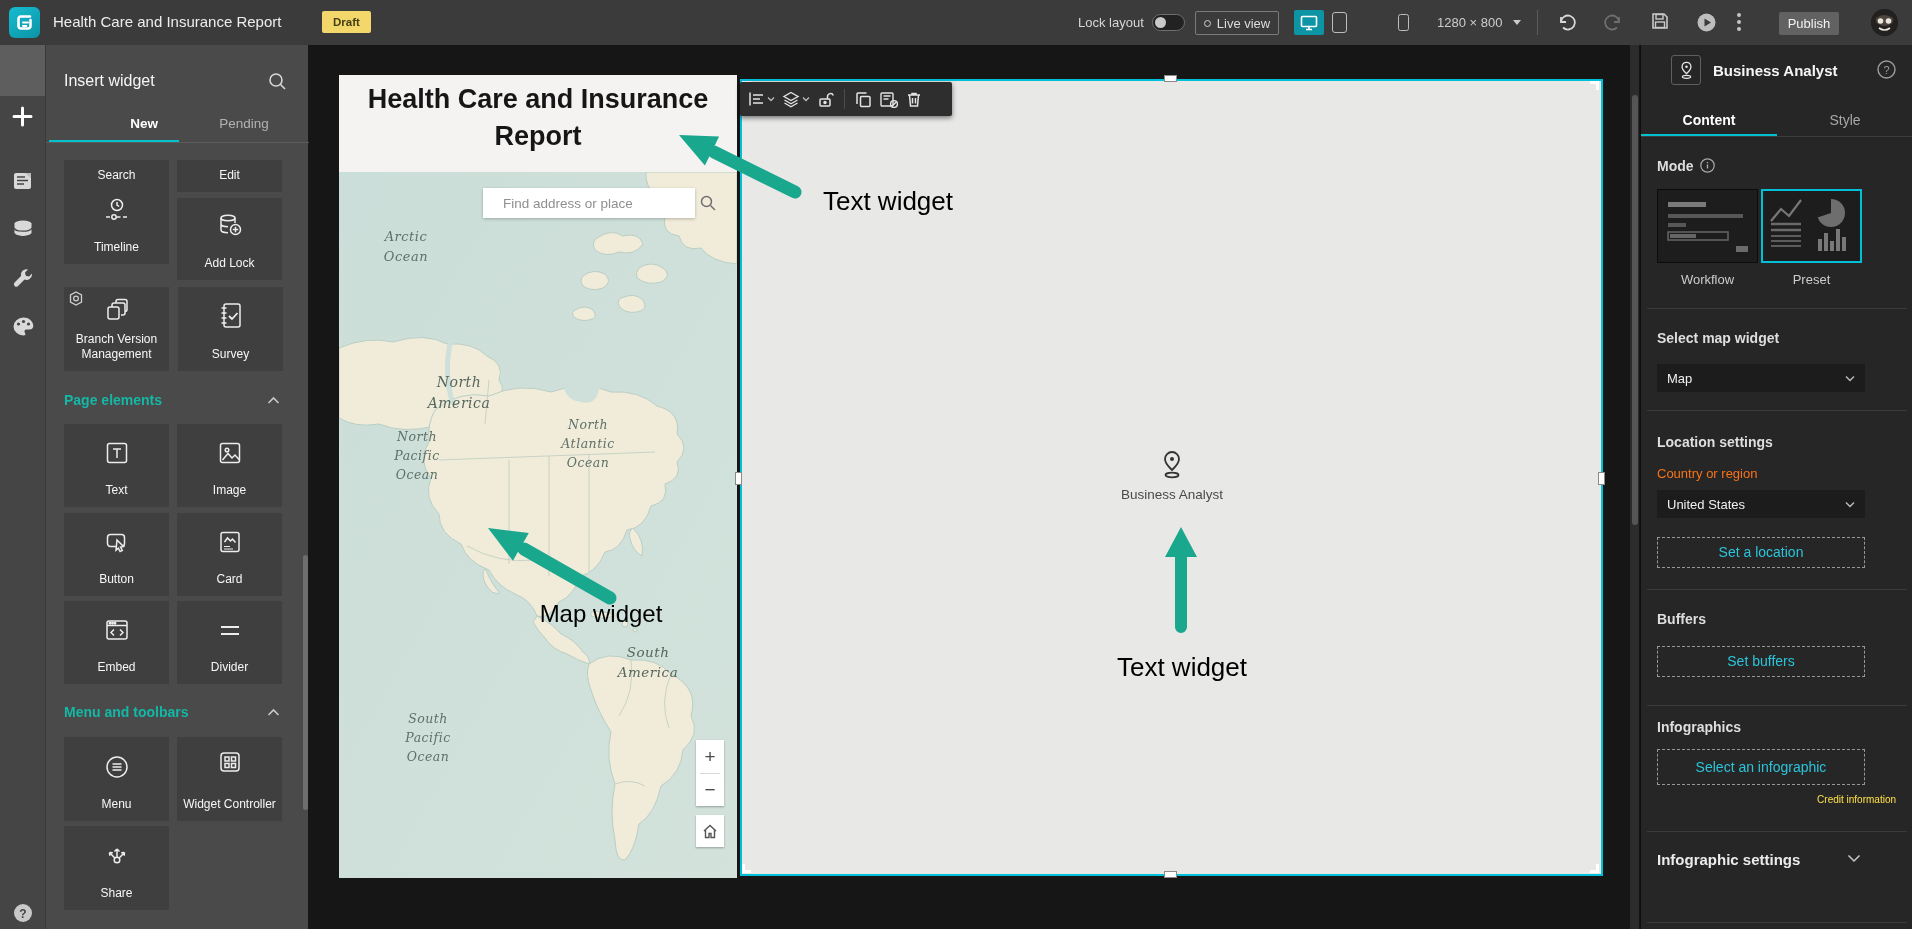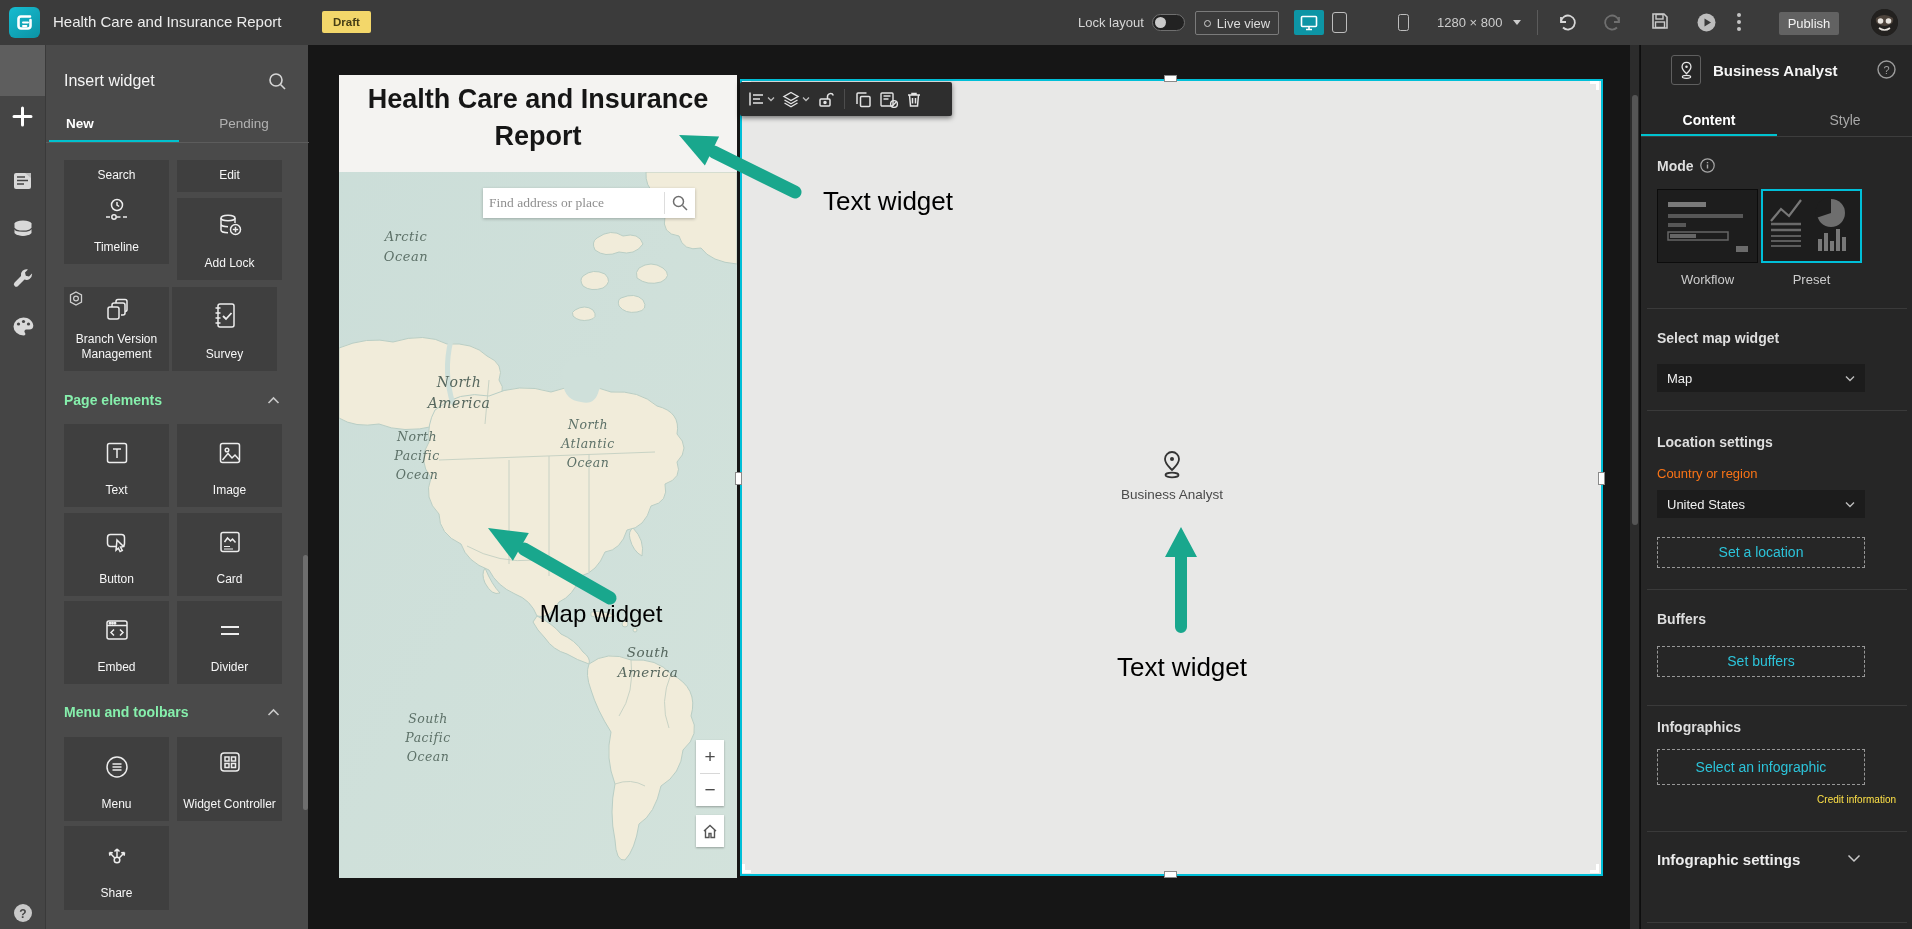--- a/index.html
+++ b/index.html
@@ -38,47 +38,47 @@
   
   .leftrail{position:absolute;left:0;top:45px;width:45px;height:884px;background:#454545;z-index:50}
   .rail-active{position:absolute;left:0;top:0;width:45px;height:51px;background:#5e5e5e}
   .rail-ic{position:absolute;left:12px}
 
   
   .panel{position:absolute;left:45px;top:45px;width:263px;height:884px;background:#4a4a4a;z-index:40;
     border-left:1px solid #3a3a3a}
   .panel-title{position:absolute;left:18px;top:27px;font-size:16px;color:#f5f5f5}
   .panel-search{position:absolute;left:222px;top:27px}
-  .tab-new{position:absolute;left:20px;top:71px;width:92px;text-align:left;font-size:13.5px;font-weight:bold;color:#ffffff}
+  .tab-new{position:absolute;left:20px;top:71px;width:92px;text-align:right;font-size:13.5px;font-weight:bold;color:#ffffff}
   .tab-pending{position:absolute;left:152px;top:71px;width:92px;text-align:center;font-size:13.5px;color:#b2b2b2}
   .tab-underline{position:absolute;left:3px;top:95px;width:130px;height:3px;background:#00c2cf}
   .tab-base{position:absolute;left:0;top:97px;width:263px;height:1px;background:#5c5c5c}
   .tile{position:absolute;width:105px;background:#3f3f3f;color:#f7f7f7;font-size:12px;text-align:center}
   .tile .tlabel{position:absolute;left:3px;right:3px;bottom:9px;line-height:1.25}
   .tile .ticon{position:absolute;left:50%;transform:translateX(-50%)}
-  .sec-head{position:absolute;left:18px;font-size:14px;color:#86efac;font-weight:bold}
+  .sec-head{position:absolute;left:18px;font-size:14px;color:#14b8a6;font-weight:bold}
   .sec-chev{position:absolute;left:221px}
   .panel-scroll{position:absolute;left:257px;top:510px;width:5px;height:255px;background:#6e6e6e;border-radius:3px}
 
   
   .canvas{position:absolute;left:308px;top:45px;width:1324px;height:884px;background:#161616;z-index:10}
   .canvas-scrolltrack{position:absolute;left:1630px;top:45px;width:9px;height:884px;background:#2c2c2c;z-index:30}
   .canvas-scrollthumb{position:absolute;left:1631.5px;top:95px;width:6px;height:430px;background:#555;border-radius:3px;z-index:31}
 
   .page-title-block{position:absolute;left:339px;top:75px;width:398px;height:97px;background:#f4f3f1;z-index:12;
     display:flex;align-items:flex-start;justify-content:center}
   .page-title-text{width:376px;margin-top:6px;text-align:center;font-size:27px;font-weight:600;line-height:1.38;color:#161616}
 
   .map{position:absolute;left:339px;top:172px;width:398px;height:706px;background:#cfe0da;overflow:hidden;z-index:12}
   .map-label{position:absolute;font-family:"DejaVu Serif",serif;font-style:italic;color:#5d7168;
     text-align:center;line-height:1.5;letter-spacing:0.5px}
   .searchbox{position:absolute;left:144px;top:16px;width:212px;height:30px;background:#fff;
     box-shadow:0 1px 3px rgba(0,0,0,.25);display:flex;align-items:center}
-  .searchbox input{flex:1;border:0;outline:0;padding:0 6px;font-size:13.5px;color:#555;background:transparent;
-    font-family:Liberation Serif, serif}
+  .searchbox input{flex:1;border:0;outline:0;padding:0 20px;font-size:13.5px;color:#555;background:transparent;
+    font-family:Liberation Sans, sans-serif}
   .searchbox input::placeholder{color:#8f8f8f}
   .search-div{width:1px;height:22px;background:#ddd}
   .search-btn{width:30px;height:30px;display:flex;align-items:center;justify-content:center}
   .zoombox{position:absolute;left:357px;top:568px;width:28px;height:66px;background:#fff;box-shadow:0 1px 2px rgba(0,0,0,.3)}
   .zoombox .zbtn{width:28px;height:33px;text-align:center;line-height:33px;font-size:19px;color:#4c4c4c}
   .zoombox .zsep{position:absolute;left:4px;top:33px;width:20px;height:1px;background:#d8d8d8}
   .homebtn{position:absolute;left:357px;top:643px;width:28px;height:32px;background:#fff;
     box-shadow:0 1px 2px rgba(0,0,0,.3);display:flex;align-items:center;justify-content:center}
 
   
@@ -301,21 +301,21 @@
     </div>
     <div class="ticon" style="top:10px">
       <svg width="30" height="28" viewBox="0 0 30 28" fill="none" stroke="#ededed" stroke-width="1.5">
           <rect x="6" y="10" width="11" height="12" rx="2"></rect>
           <path d="M10 10 v-2 a2 2 0 0 1 2 -2 h9 a2 2 0 0 1 2 2 v8 a2 2 0 0 1 -2 2 h-2"></path>
           <path d="M14 6 v-1.5 a2 2 0 0 1 2 -2 h7 a2 2 0 0 1 2 2 v8 a2 2 0 0 1 -2 2"></path>
         </svg>
     </div>
     <div class="tlabel">Branch Version Management</div>
   </div>
-  <div class="tile" style="left:126px;top:242px;height:84px">
+  <div class="tile" style="left:132px;top:242px;height:84px">
     <div class="ticon" style="top:14px">
       <svg width="28" height="30" viewBox="0 0 28 30" fill="none" stroke="#ededed" stroke-width="1.5">
           <rect x="7" y="3" width="16" height="23" rx="2"></rect>
           <path d="M4.5 7 h5 M4.5 12 h5 M4.5 17 h5 M4.5 22 h5"></path>
           <path d="M12 15 l3 3 l5.5 -6" stroke-width="1.8"></path>
         </svg>
     </div>
     <div class="tlabel">Survey</div>
   </div>
 

